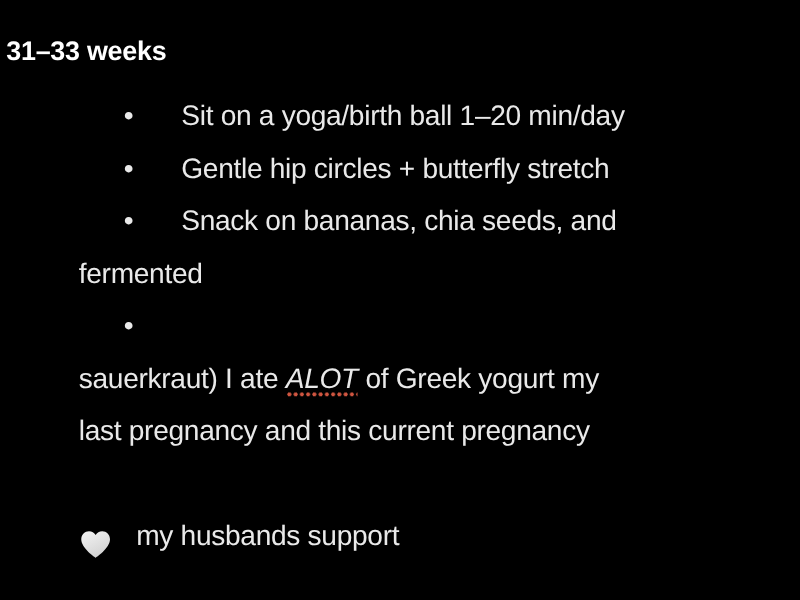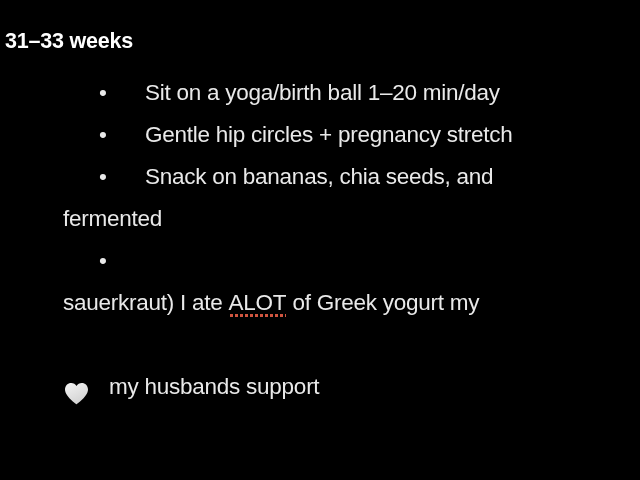--- a/index.html
+++ b/index.html
@@ -82,20 +82,21 @@
   
   .note-line.spacer {
     height: 42px;
   }
 
   
   .misspelled {
     position: relative;
     display: inline-block;
     color: #e9e9e9;
+    font-style: italic;
   }
   .misspelled::after {
     content: "";
     position: absolute;
     left: 0;
     right: 0;
     bottom: 7px;
     height: 3px;
     background-image: radial-gradient(circle, #cf5540 0 1.45px, transparent 1.6px);
     background-size: 5px 3px;
@@ -128,40 +129,43 @@
 
   <div class="note-body">
 
     <div class="note-line">
       <span class="bullet-mark">•</span>
       <span class="bullet-text">Sit on a yoga/birth ball 1–20 min/day</span>
     </div>
 
     <div class="note-line">
       <span class="bullet-mark">•</span>
-      <span class="bullet-text">Gentle hip circles + pregnancy stretch</span>
+      <span class="bullet-text">Gentle hip circles + butterfly stretch</span>
     </div>
 
     <div class="note-line">
       <span class="bullet-mark">•</span>
       <span class="bullet-text">Snack on bananas, chia seeds, and</span>
     </div>
 
     <div class="note-line">
       <span class="cont-text">fermented</span>
     </div>
 
     <div class="note-line">
       <span class="bullet-mark">•</span>
     </div>
 
     <div class="note-line">
       <span class="cont-text"><span>sauerkraut) I ate </span><span class="misspelled">ALOT</span><span> of Greek yogurt my</span></span>
     </div>
 
+    <div class="note-line">
+      <span class="cont-text">last pregnancy and this current pregnancy</span>
+    </div>
 
     <div class="note-line spacer"></div>
 
     <div class="note-line">
       <span class="heart-emoji">
         <svg width="25" height="23" viewBox="0 0 25 23" xmlns="http://www.w3.org/2000/svg">
           <defs>
             <linearGradient id="heartGrad" x1="0" y1="0" x2="0.55" y2="1">
               <stop offset="0%" stop-color="#f4f4f4"></stop>
               <stop offset="55%" stop-color="#e2e2e2"></stop>

